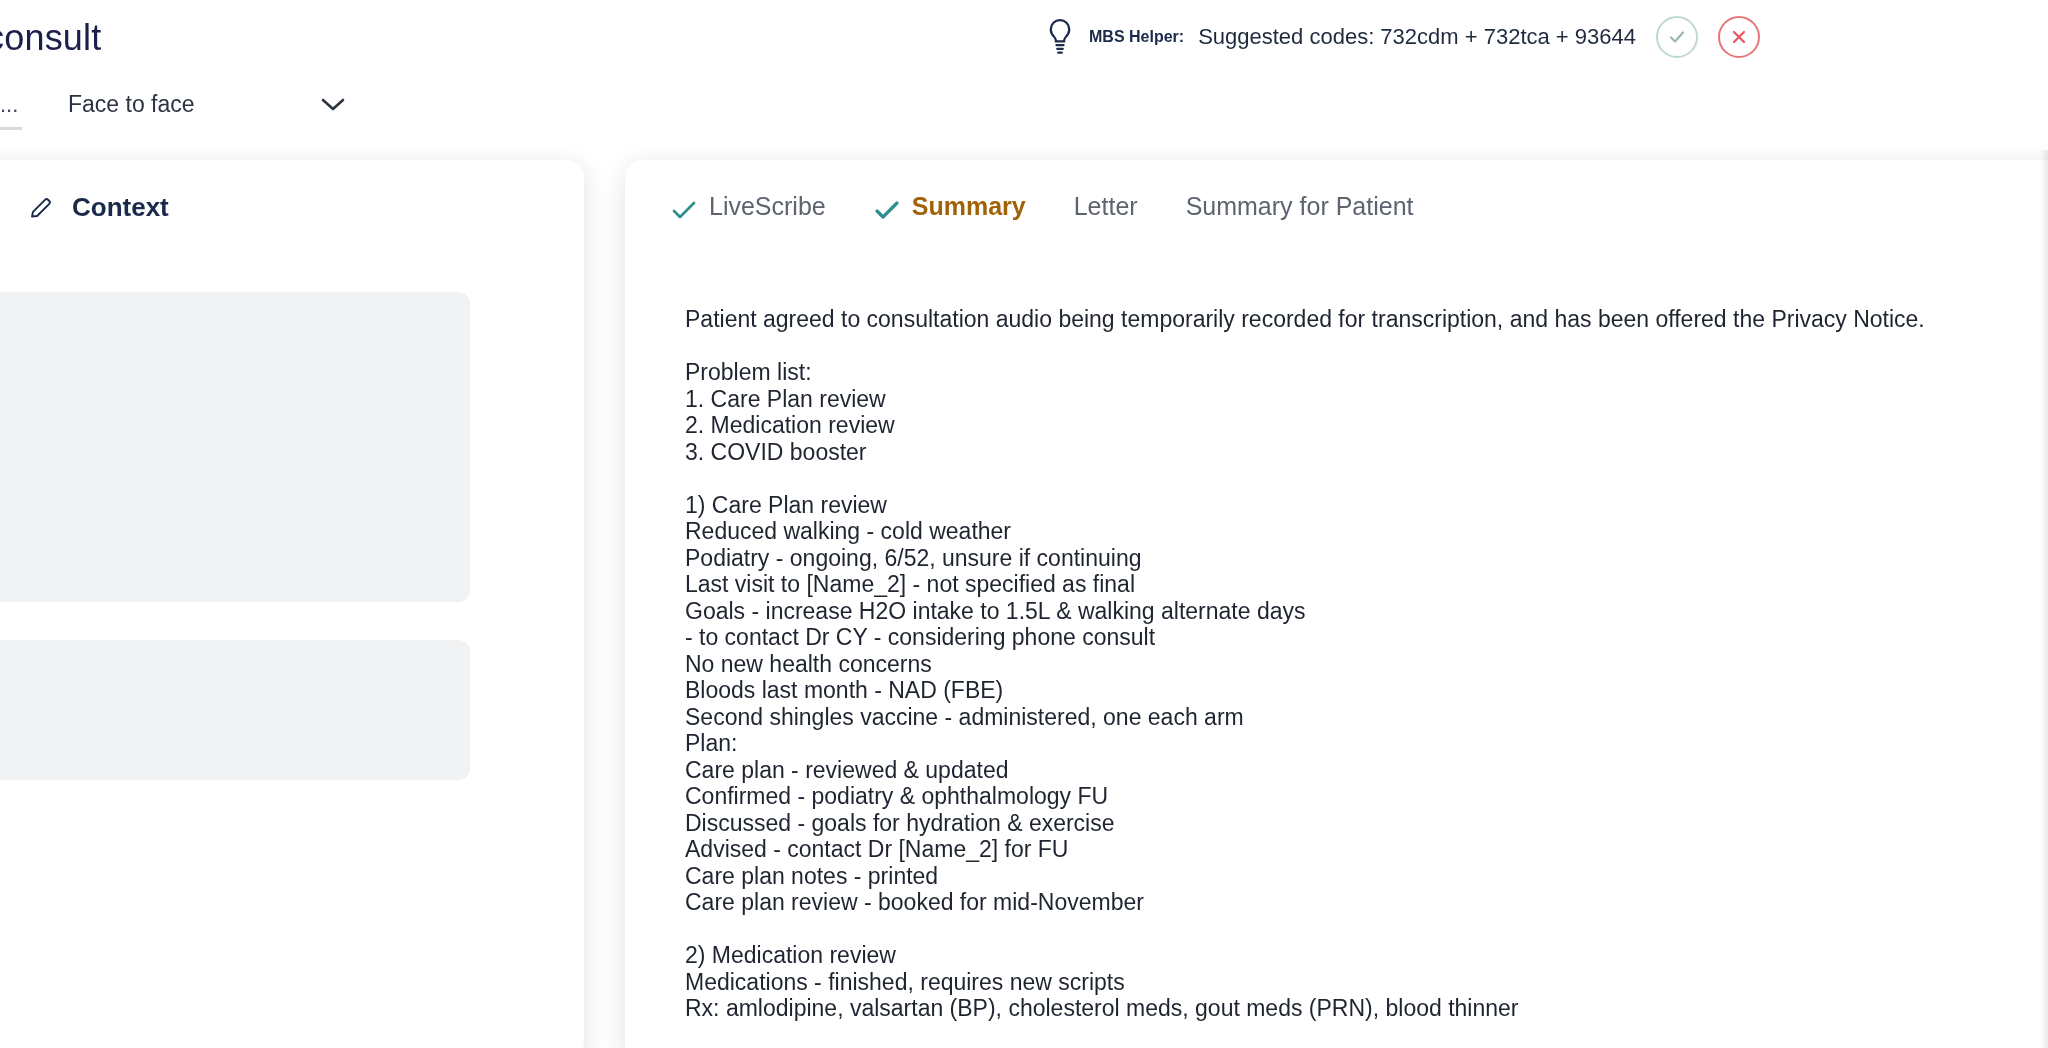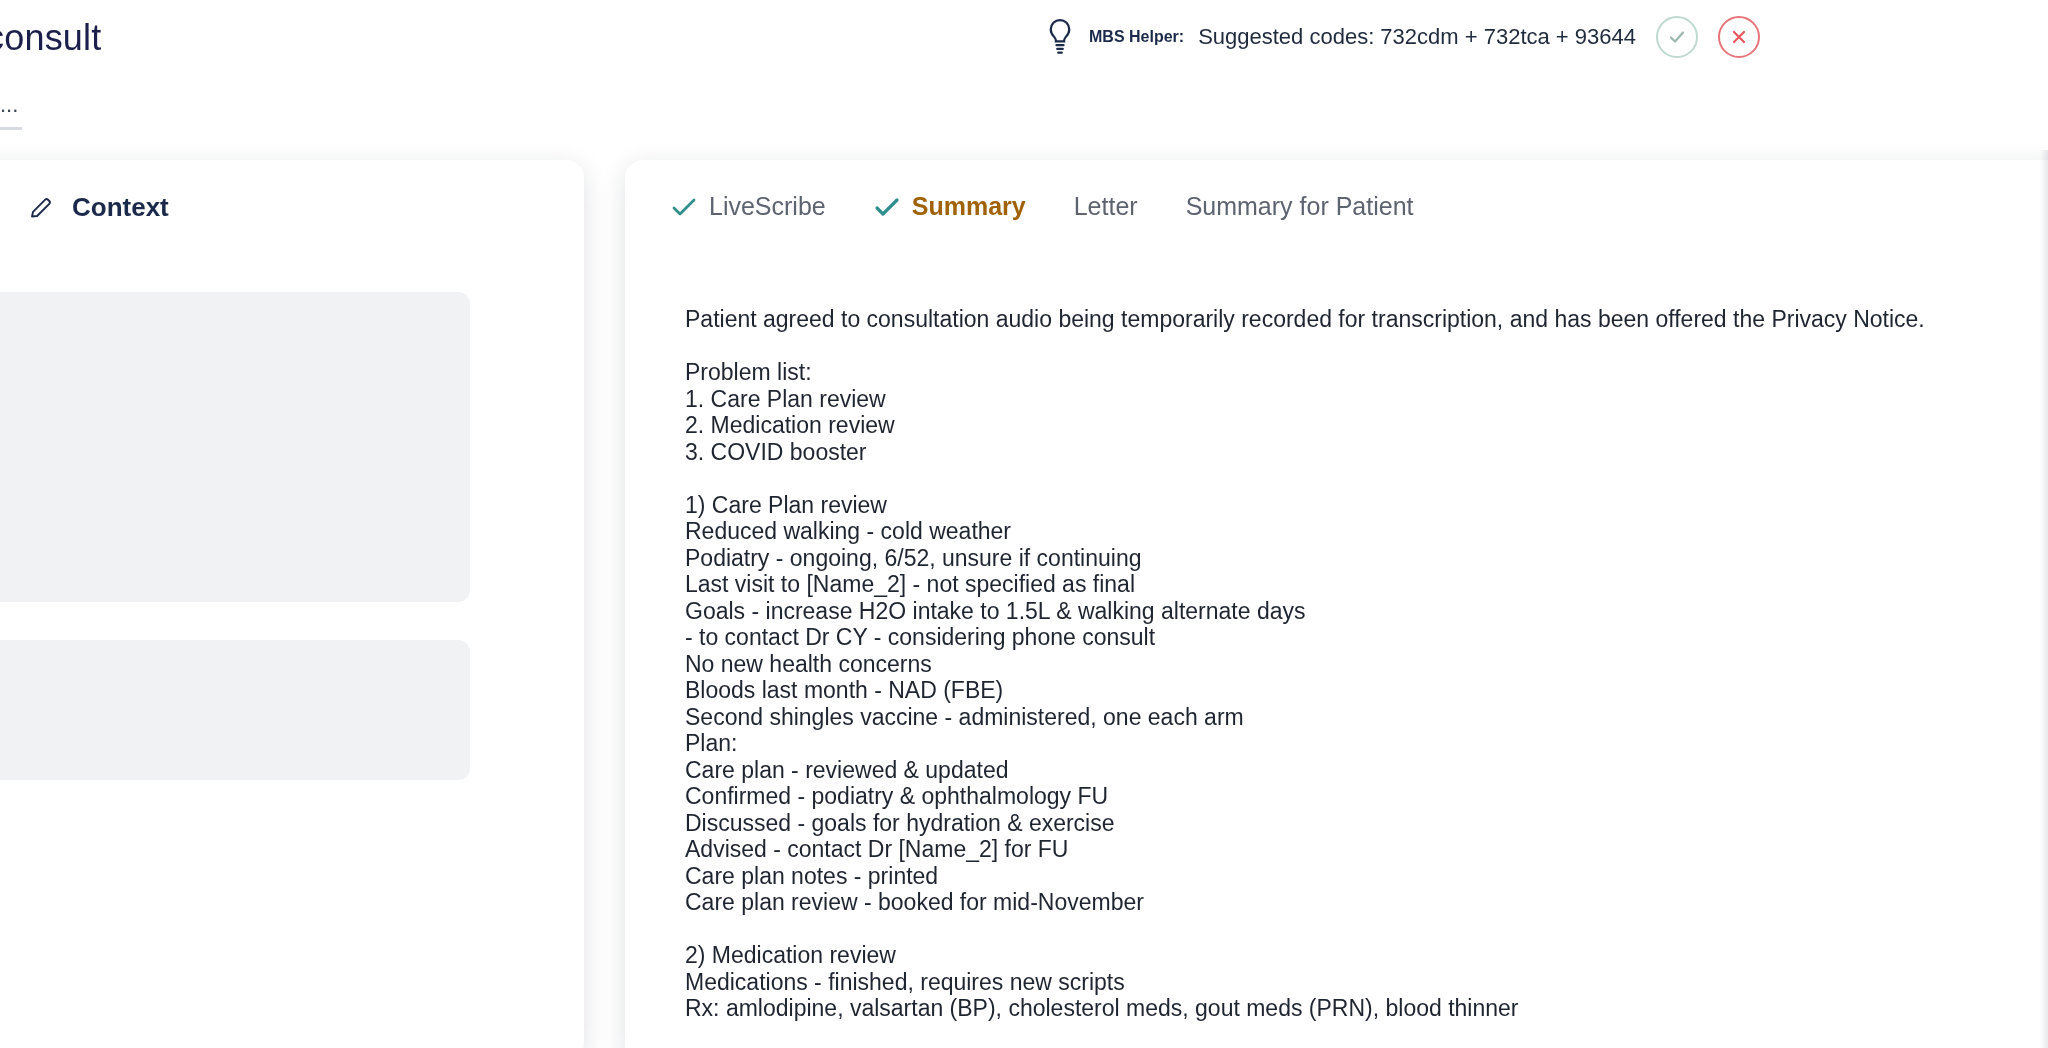--- a/index.html
+++ b/index.html
@@ -143,21 +143,21 @@
   }
   .tabs {
     position: absolute;
     left: 28px; top: 28px;
     display: flex;
     align-items: center;
     gap: 0px;
   }
   .tab {
     display: flex;
-    align-items: center;
+    align-items: flex-end;
     gap: 12px;
     font-size: 25px;
     color: #5d6470;
     padding: 4px 30px 4px 18px;
     white-space: nowrap;
   }
   .tab.active {
     color: #a16207;
     font-weight: bold;
   }
@@ -212,20 +212,28 @@
           <svg width="20" height="20" viewBox="0 0 20 20">
             <path d="M5 5l10 10M15 5L5 15" fill="none" stroke="#e8565d" stroke-width="2.2" stroke-linecap="round"></path>
           </svg>
         </span>
       </div>
     </div>
   </div>
 
   <div class="subbar">
     <div class="ellipsis">...</div>
+    <div class="mode-select">
+      <span>Face to face</span>
+      <span class="chev">
+        <svg width="26" height="16" viewBox="0 0 26 16">
+          <path d="M3 4l10 9 10-9" fill="none" stroke="#2b3442" stroke-width="2.6" stroke-linecap="round" stroke-linejoin="round"></path>
+        </svg>
+      </span>
+    </div>
     <div class="subbar-underline"></div>
   </div>
 
   <div class="context-card">
     <div class="context-header">
       <span>
         <svg class="pencil-icon" viewBox="0 0 26 26">
           <path d="M4 21.5l1-4.6L17.2 4.7a2 2 0 0 1 2.8 0l1.3 1.3a2 2 0 0 1 0 2.8L9.1 21l-5.1.5z" fill="none" stroke="#1b2a4b" stroke-width="1.9" stroke-linejoin="round"></path>
         </svg>
       </span>

